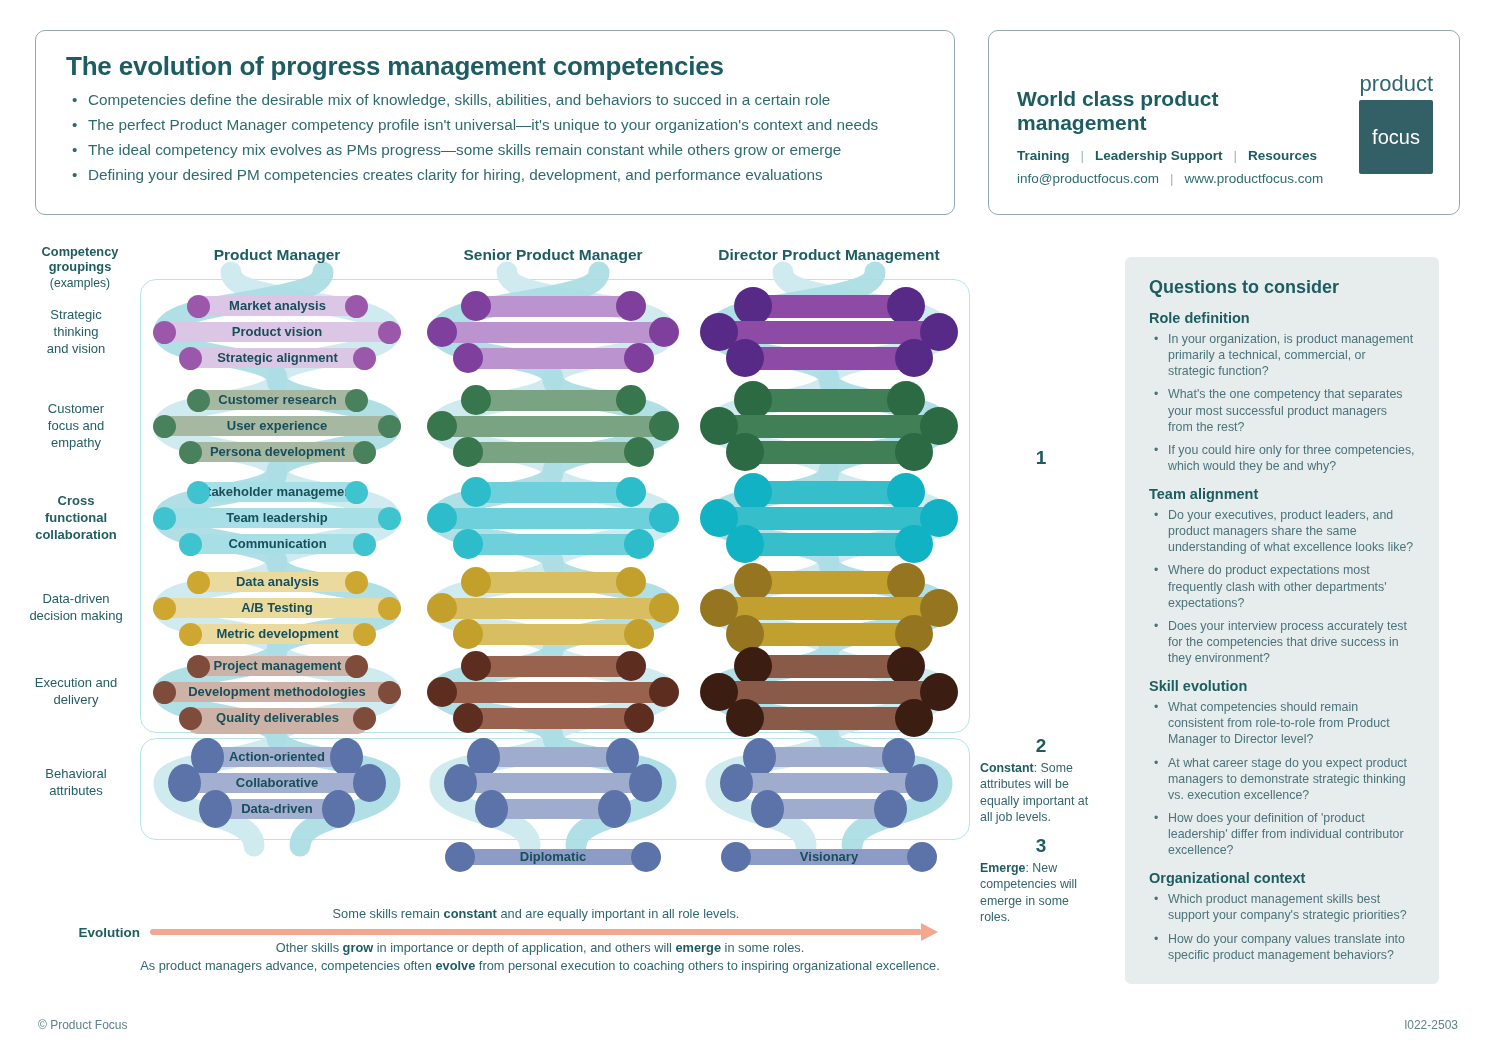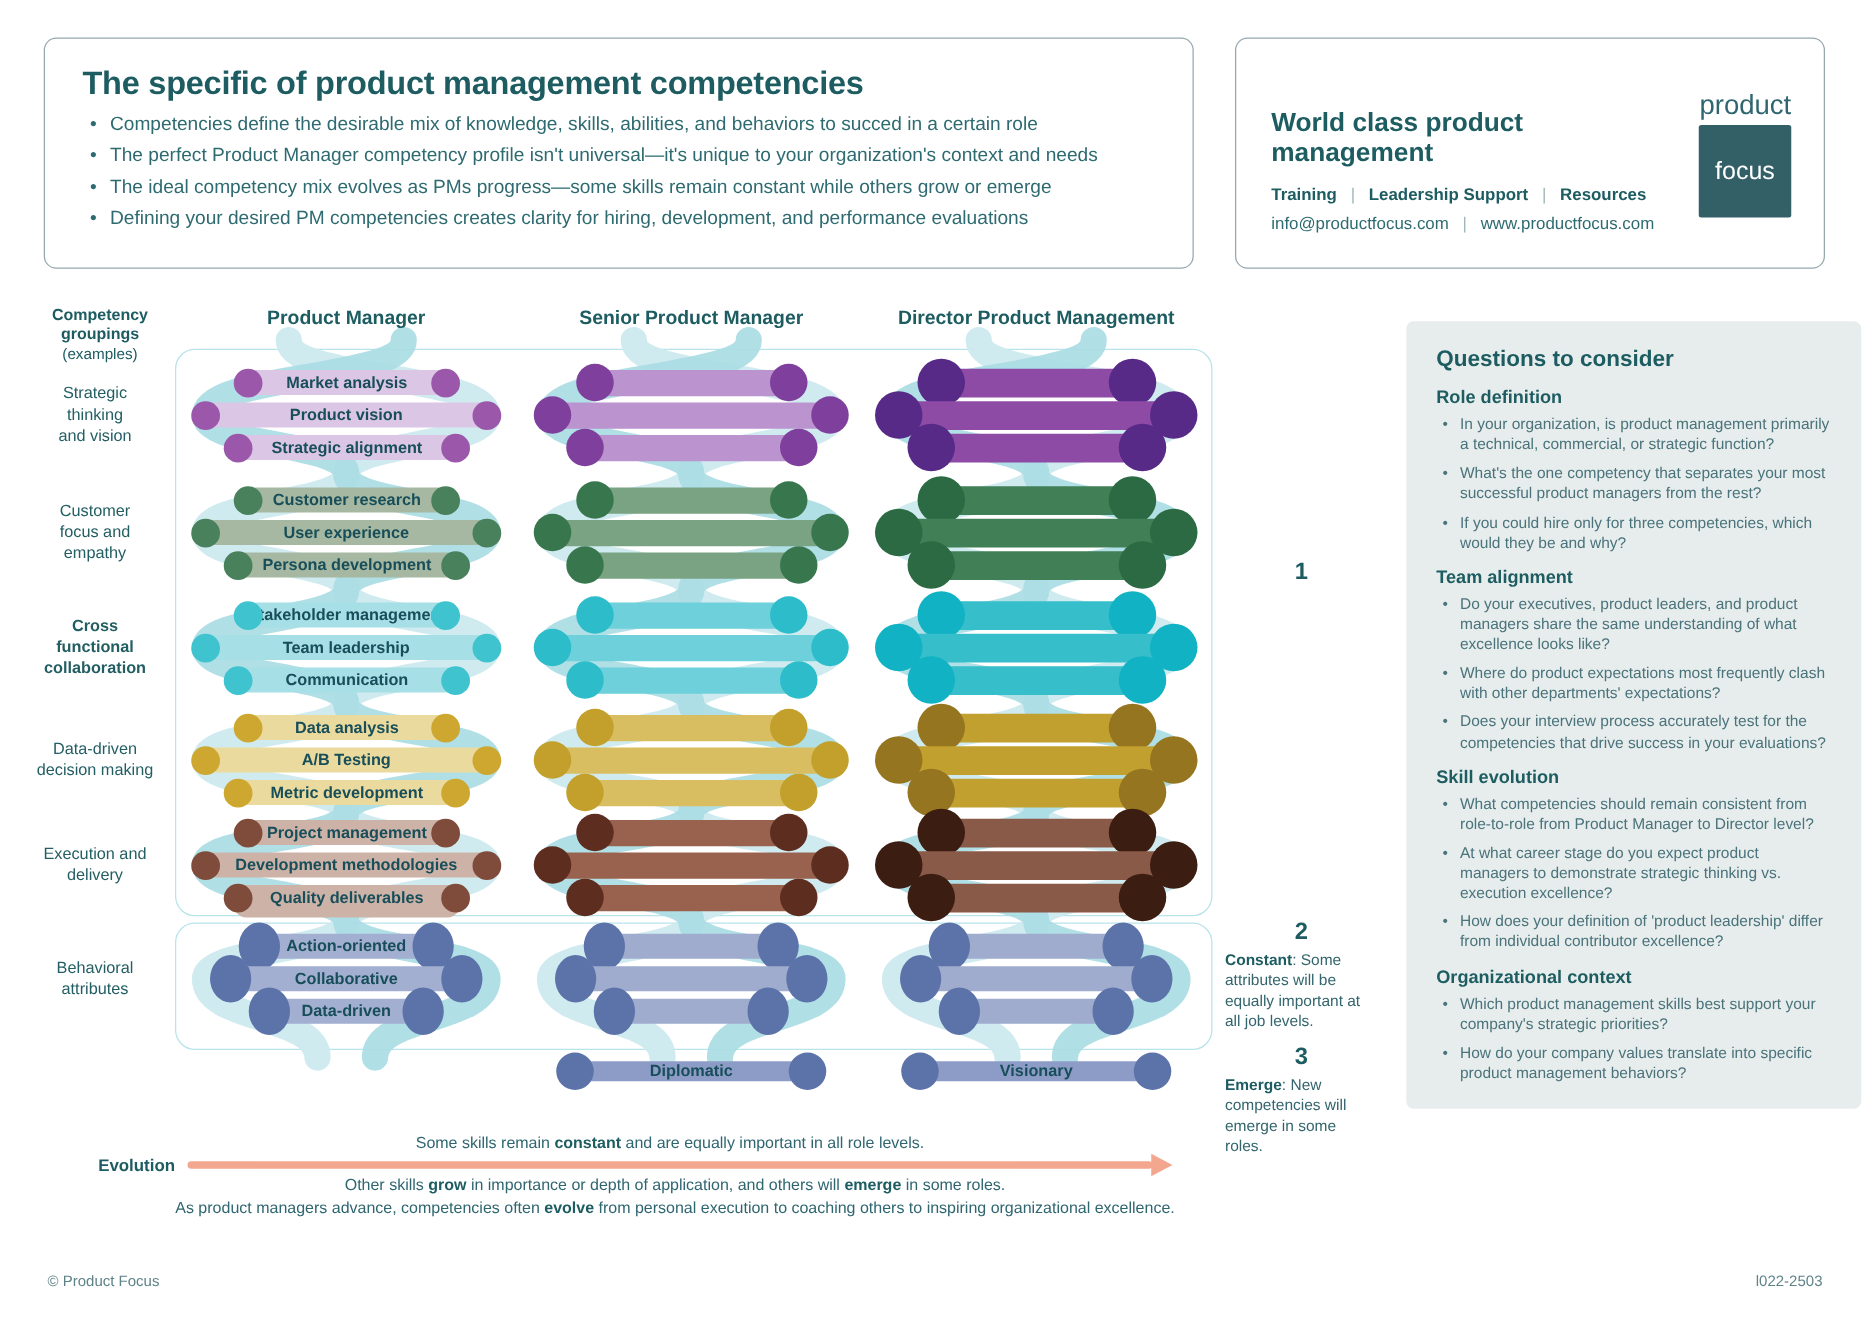--- a/index.html
+++ b/index.html
@@ -47,21 +47,21 @@
   .evo-label{position:absolute;left:40px;top:925px;width:100px;text-align:right;font-weight:700;font-size:13.5px;color:#1D5C61;z-index:5;}
   .evo-arrow{position:absolute;left:150px;top:929px;width:772px;height:6px;border-radius:3px;z-index:5;}
   .evo-arrow::after{content:"";position:absolute;right:-16px;top:-6px;width:0;height:0;border-left:17px solid;border-left-color:inherit;border-top:9px solid transparent;border-bottom:9px solid transparent;}
   .evo-line{position:absolute;text-align:center;font-size:12.8px;color:#2F6670;z-index:5;}
   #evoLine1{left:150px;top:906px;width:772px;}
   #evoLine2{left:60px;top:940px;width:960px;}
   #evoLine3{left:40px;top:958px;width:1000px;}
   .evo-line b{color:#1D5C61;}
 
   
-  .questions{position:absolute;left:1125px;top:257px;width:364px;box-sizing:border-box;background:#E7EDEC;border-radius:6px;padding:20px 24px 14px;z-index:5;}
+  .questions{position:absolute;left:1125px;top:257px;width:314px;box-sizing:border-box;background:#E7EDEC;border-radius:6px;padding:20px 24px 14px;z-index:5;}
   .q-title{font-size:18px;font-weight:700;margin:0;color:#1D5C61;}
   .q-section h3{font-size:14.5px;font-weight:700;margin:12px 0 5px;color:#1D5C61;}
   .q-section ul{list-style:none;margin:0;padding:0;}
   .q-section li{position:relative;padding-left:19px;font-size:12.4px;line-height:1.3;color:#4A737B;margin:0 0 7px;}
   .q-section li::before{content:"•";position:absolute;left:5px;top:0;color:#4A737B;}
 
   .foot{position:absolute;top:1018px;font-size:12px;color:#5E8389;z-index:5;}
   .foot-left{left:38px;}
   .foot-right{right:42px;text-align:right;}
 </style>
@@ -272,21 +272,21 @@
       <div class="pill-dot" style="left: 873.89px; top: 790px; width: 33px; height: 38px; background: rgb(92, 115, 169);"></div>
       <div class="pill-bar" style="left: 455px; top: 849px; width: 196px; height: 16px; border-radius: 8px; background: rgb(141, 156, 198); line-height: 16px;">Diplomatic</div>
       <div class="pill-dot" style="left: 445.1px; top: 842px; width: 30px; height: 30px; background: rgb(92, 115, 169);"></div>
       <div class="pill-dot" style="left: 630.9px; top: 842px; width: 30px; height: 30px; background: rgb(92, 115, 169);"></div>
       <div class="pill-bar" style="left: 731px; top: 849px; width: 196px; height: 16px; border-radius: 8px; background: rgb(141, 156, 198); line-height: 16px;">Visionary</div>
       <div class="pill-dot" style="left: 721.1px; top: 842px; width: 30px; height: 30px; background: rgb(92, 115, 169);"></div>
       <div class="pill-dot" style="left: 906.9px; top: 842px; width: 30px; height: 30px; background: rgb(92, 115, 169);"></div>
     </div>
 
   <section class="panel intro">
-    <h1>The specific of product management competencies</h1>
+    <h1>The evolution of progress management competencies</h1>
     <ul id="introBullets">
         <li>Competencies define the desirable mix of knowledge, skills, abilities, and behaviors to succed in a certain role</li>
         <li>The perfect Product Manager competency profile isn't universal—it's unique to your organization's context and needs</li>
         <li>The ideal competency mix evolves as PMs progress—some skills remain constant while others grow or emerge</li>
         <li>Defining your desired PM competencies creates clarity for hiring, development, and performance evaluations</li>
       </ul>
   </section>
 
   <section class="panel brand">
     <div class="brand-left">
@@ -341,21 +341,21 @@
             <li>In your organization, is product management primarily a technical, commercial, or strategic function?</li>
             <li>What's the one competency that separates your most successful product managers from the rest?</li>
             <li>If you could hire only for three competencies, which would they be and why?</li>
           </ul>
         </div>
         <div class="q-section">
           <h3>Team alignment</h3>
           <ul>
             <li>Do your executives, product leaders, and product managers share the same understanding of what excellence looks like?</li>
             <li>Where do product expectations most frequently clash with other departments' expectations?</li>
-            <li>Does your interview process accurately test for the competencies that drive success in your evaluations?</li>
+            <li>Does your interview process accurately test for the competencies that drive success in they environment?</li>
           </ul>
         </div>
         <div class="q-section">
           <h3>Skill evolution</h3>
           <ul>
             <li>What competencies should remain consistent from role-to-role from Product Manager to Director level?</li>
             <li>At what career stage do you expect product managers to demonstrate strategic thinking vs. execution excellence?</li>
             <li>How does your definition of 'product leadership' differ from individual contributor excellence?</li>
           </ul>
         </div>

